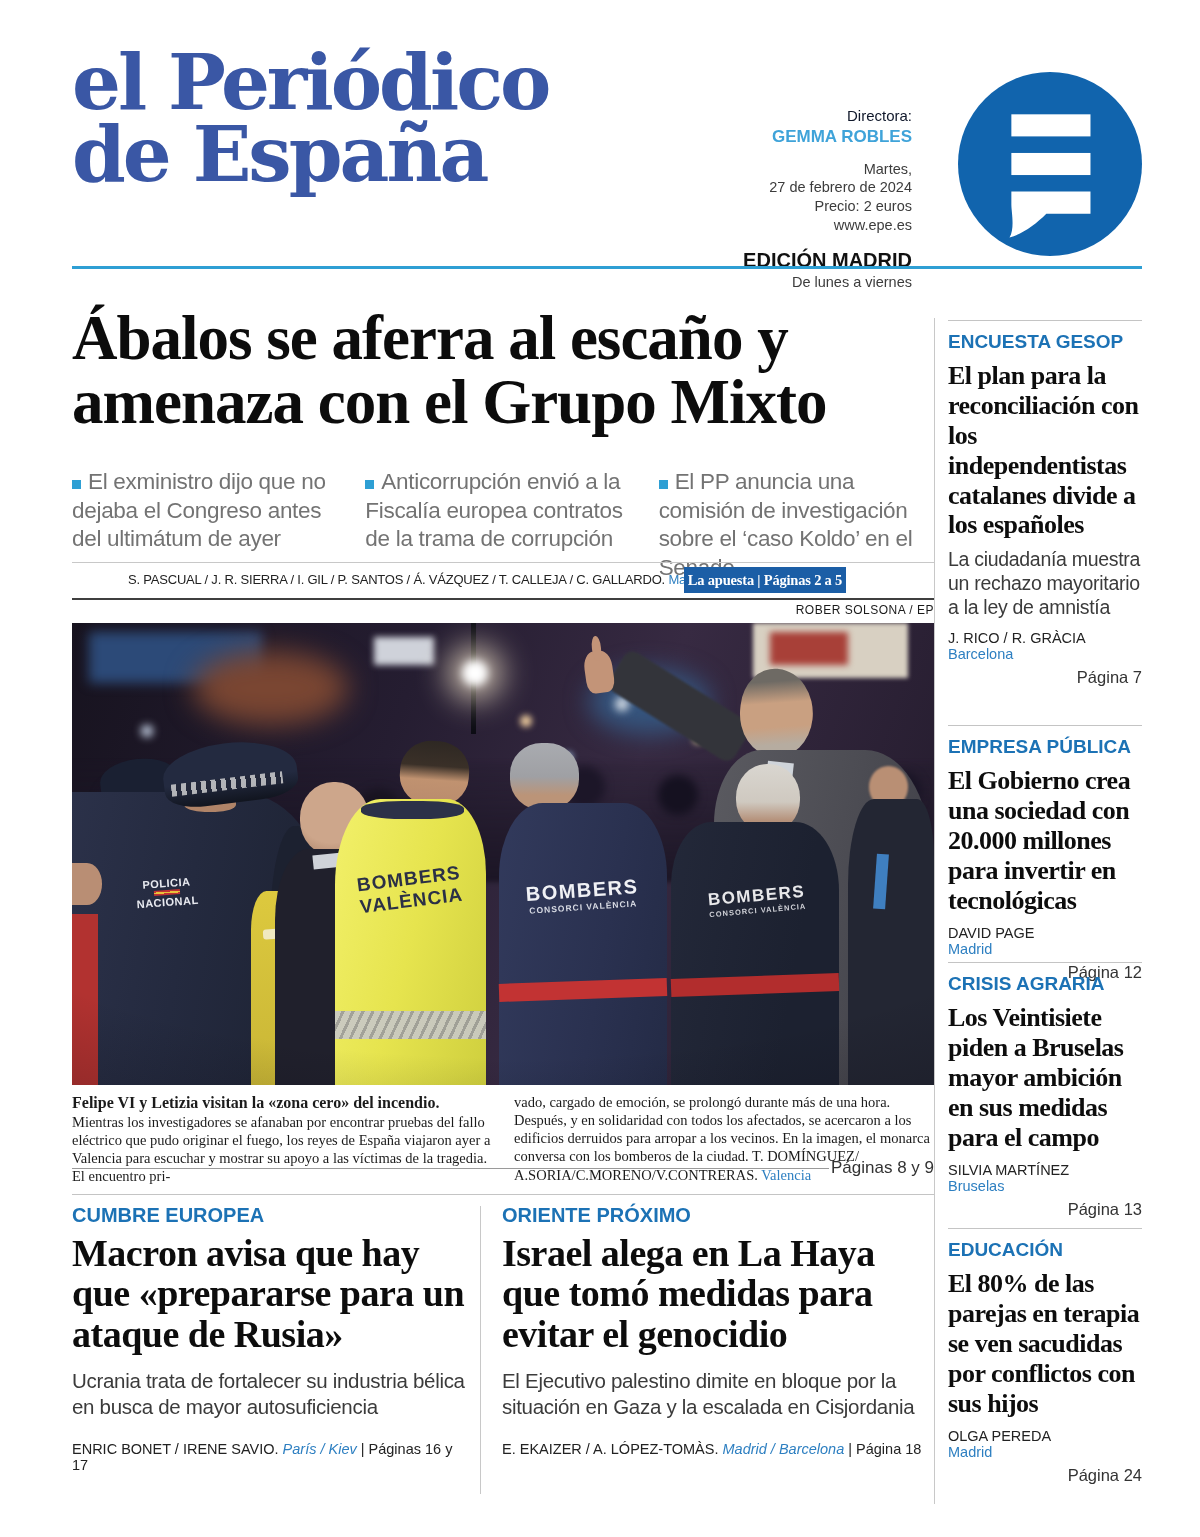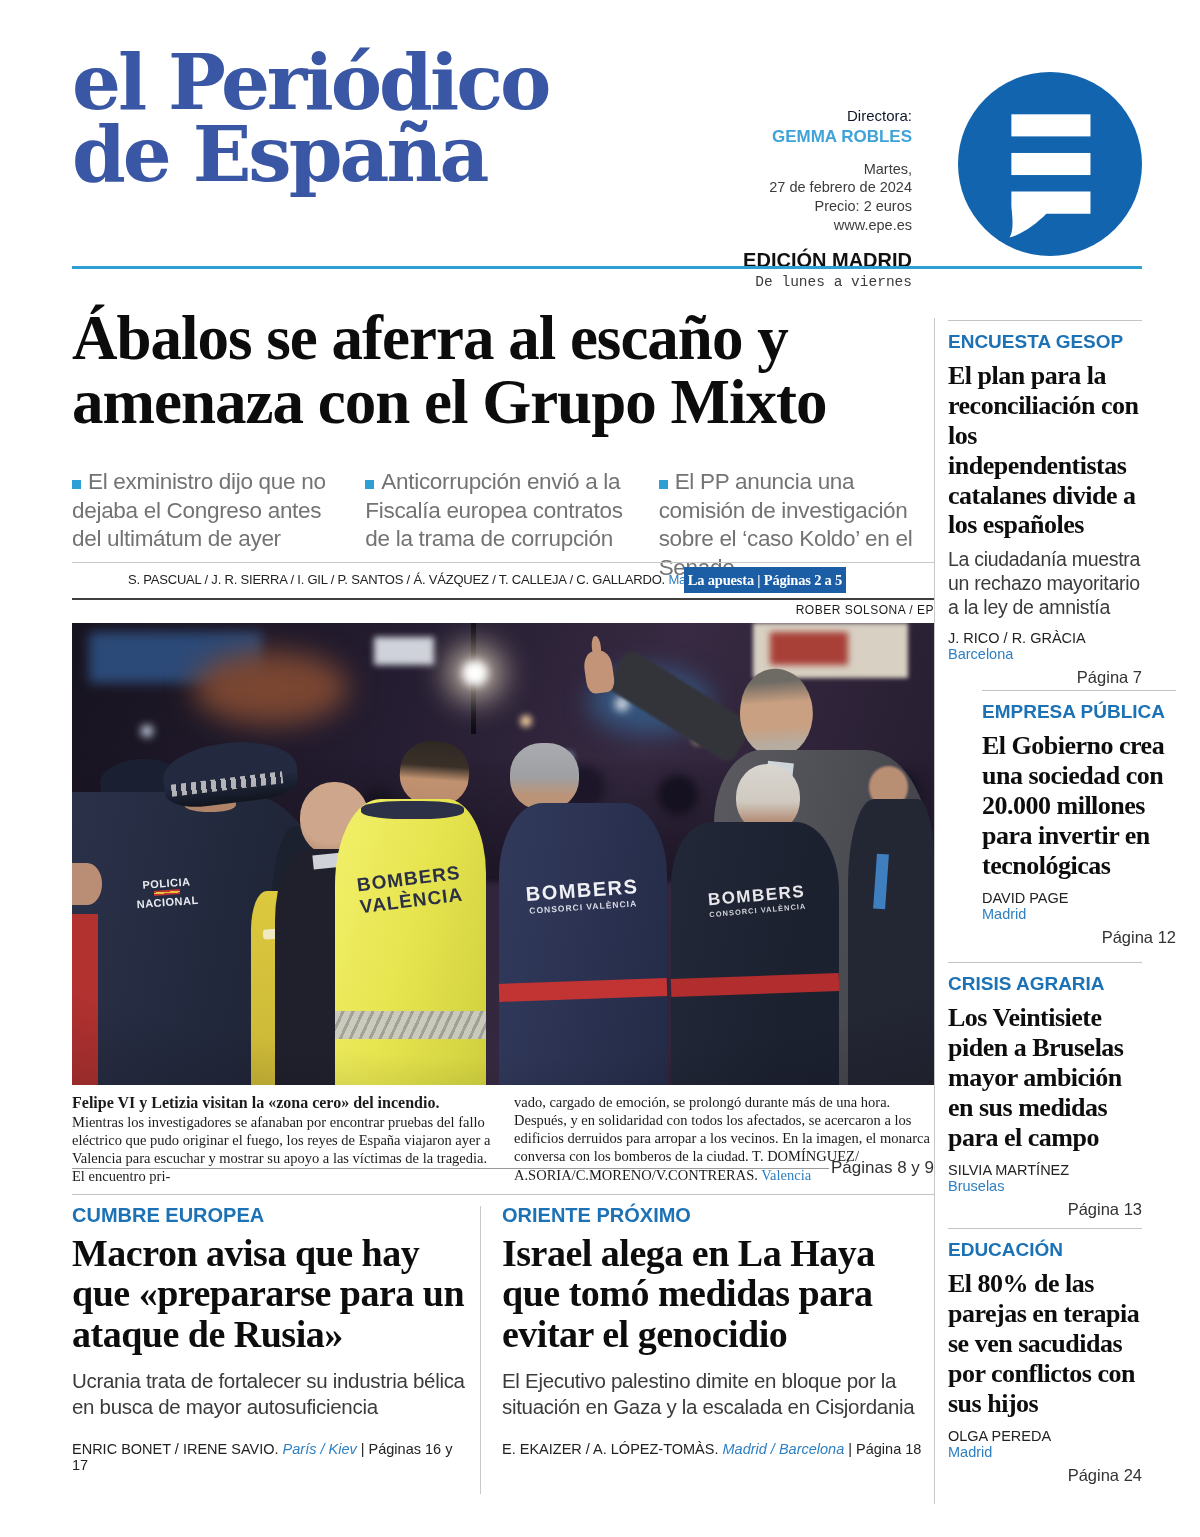--- a/index.html
+++ b/index.html
@@ -7,21 +7,21 @@
         font-family:"Liberation Sans",sans-serif;overflow:hidden;color:#1a1a1a;}
 
   
   .masthead-title{position:absolute;left:72px;top:46px;font-family:"DejaVu Serif",serif;
     font-weight:bold;font-size:77px;line-height:.94;letter-spacing:-3px;color:#3a57a5;}
   .masthead-info{position:absolute;left:610px;width:302px;top:106px;text-align:right;line-height:1.3;}
   .mi-director-label{font-size:15px;color:#0f172a;}
   .mi-director-name{font-size:17px;font-weight:bold;color:#3fa3d9;margin-bottom:12px;}
   .mi-date{font-size:14.5px;color:#3c3c3c;}
   .mi-edition{margin-top:12px;font-size:20px;font-weight:bold;color:#111;}
-  .mi-edition-sub{font-size:14.5px;color:#3c3c3c;font-family:Liberation Mono, monospace;}
+  .mi-edition-sub{font-size:14.5px;color:#3c3c3c;}
   .logo{position:absolute;left:958px;top:72px;width:184px;height:184px;}
   .masthead-rule{position:absolute;left:72px;top:266px;width:1070px;height:3px;background:#2e9fd4;}
 
   
   .lead-headline{position:absolute;left:72px;top:306px;width:872px;font-family:"Liberation Serif",serif;
     font-weight:bold;font-size:63px;line-height:1.02;letter-spacing:-1px;color:#0c0c0c;}
   .bullets{position:absolute;left:72px;top:468px;width:862px;display:flex;gap:18px;}
   .bullet-item{flex:1;font-size:22.5px;letter-spacing:-0.3px;line-height:1.27;color:#737373;}
   .sq{display:inline-block;width:9px;height:9px;background:#2e9fd4;margin-right:7px;}
   .byline-row{position:absolute;left:72px;top:562px;width:862px;height:38px;box-sizing:border-box;
@@ -257,21 +257,21 @@
 
   <div class="sb" style="top:320px;">
     <div class="sb-kick">ENCUESTA GESOP</div>
     <div class="sb-head">El plan para la reconciliación con los independentistas catalanes divide a los españoles</div>
     <div class="sb-deck">La ciudadanía muestra un rechazo mayoritario a la ley de amnistía</div>
     <div class="sb-by">J. RICO / R. GRÀCIA</div>
     <div class="sb-city">Barcelona</div>
     <div class="sb-pg">Página 7</div>
   </div>
 
-  <div class="sb" style="top:690px;margin-left:34px;">
+  <div class="sb" style="top:725px;">
     <div class="sb-kick">EMPRESA PÚBLICA</div>
     <div class="sb-head">El Gobierno crea una sociedad con 20.000 millones para invertir en tecnológicas</div>
     <div class="sb-by">DAVID PAGE</div>
     <div class="sb-city">Madrid</div>
     <div class="sb-pg">Página 12</div>
   </div>
 
   <div class="sb" style="top:962px;">
     <div class="sb-kick">CRISIS AGRARIA</div>
     <div class="sb-head">Los Veintisiete piden a Bruselas mayor ambición en sus medidas para el campo</div>

